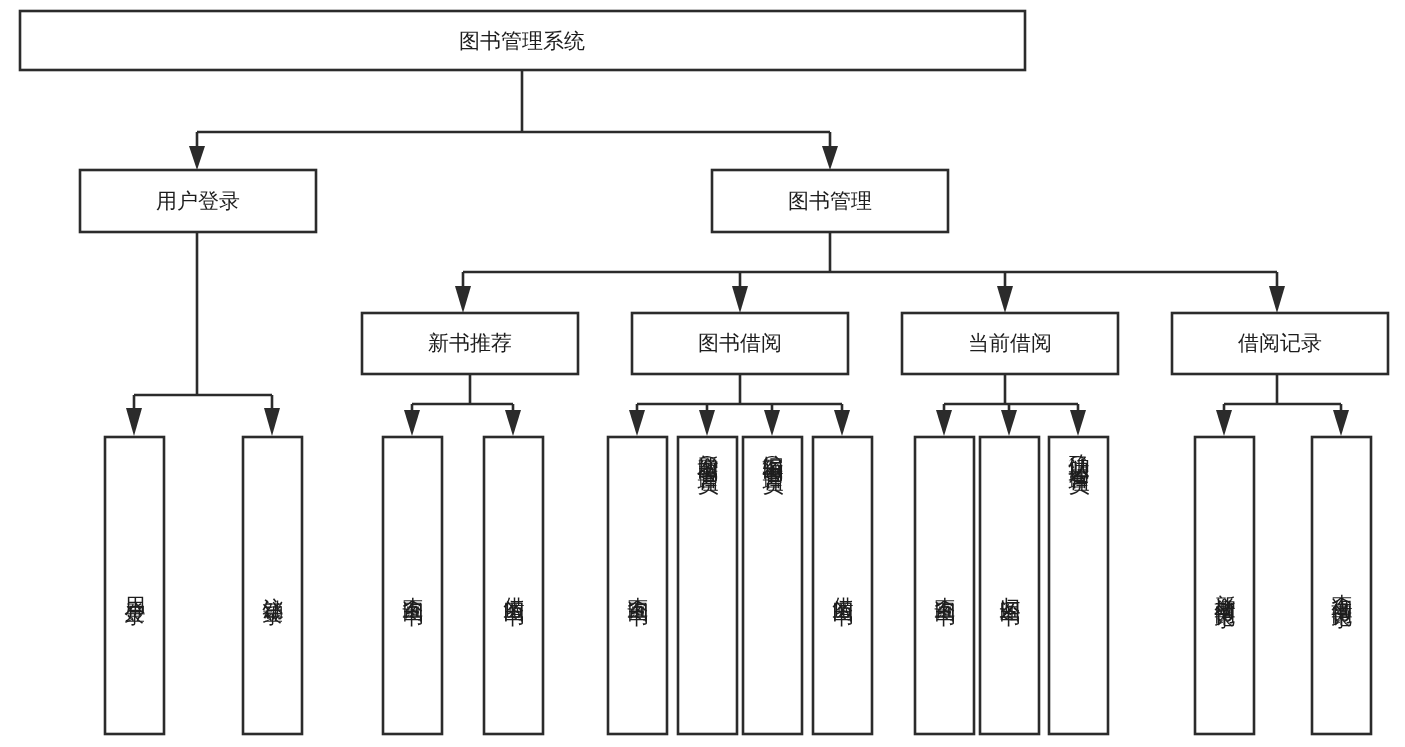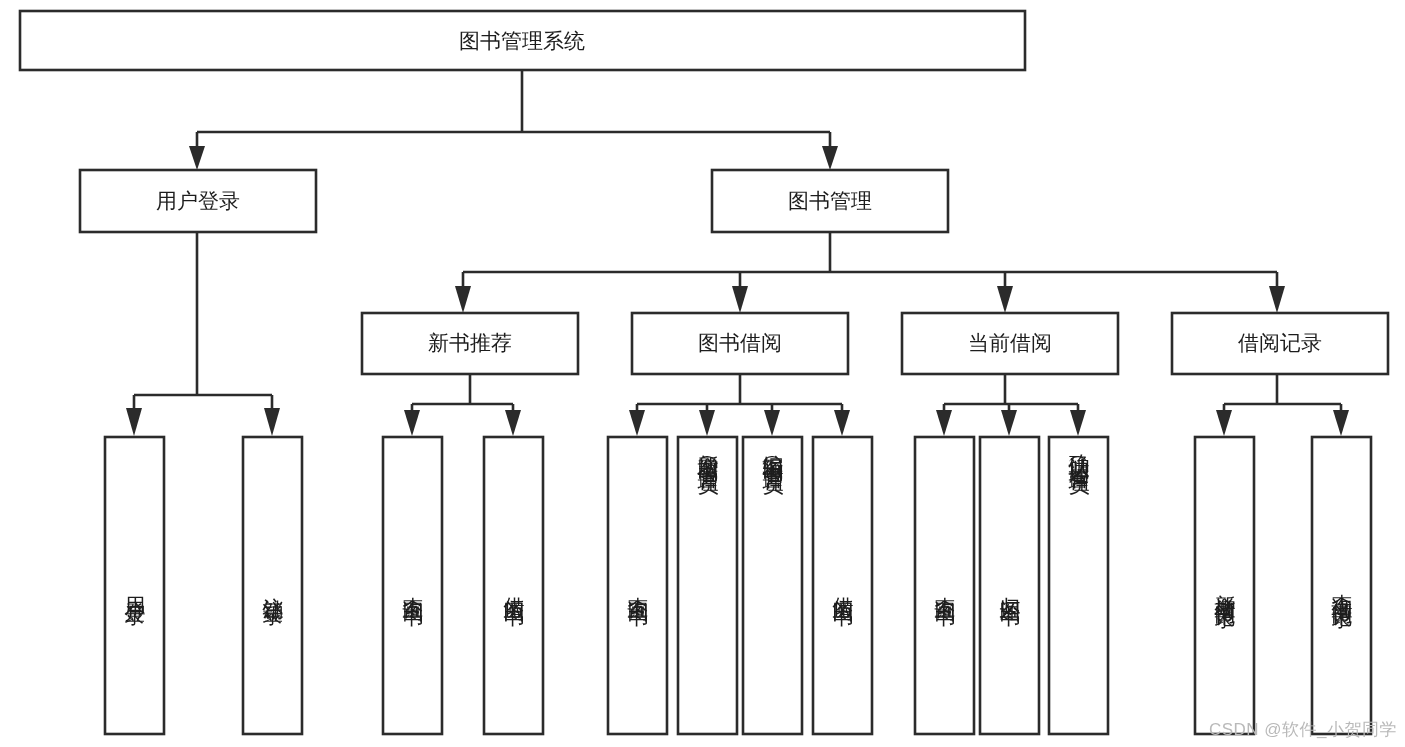--- a/index.html
+++ b/index.html
@@ -251,15 +251,14 @@
     <span class="node-label-v">确认归还（管理员）</span>
   </div>
 
   <div class="node-label-v-wrap" style="left:1195px; top:437px; width:59px; height:297px;">
     <span class="node-label-v">新增借阅记录</span>
   </div>
   <div class="node-label-v-wrap" style="left:1312px; top:437px; width:59px; height:297px;">
     <span class="node-label-v">查询借阅记录</span>
   </div>
 
-  <div id="watermark">CSDN @软件_小贺同学</div>
 
 </div>
 
 </body></html>

